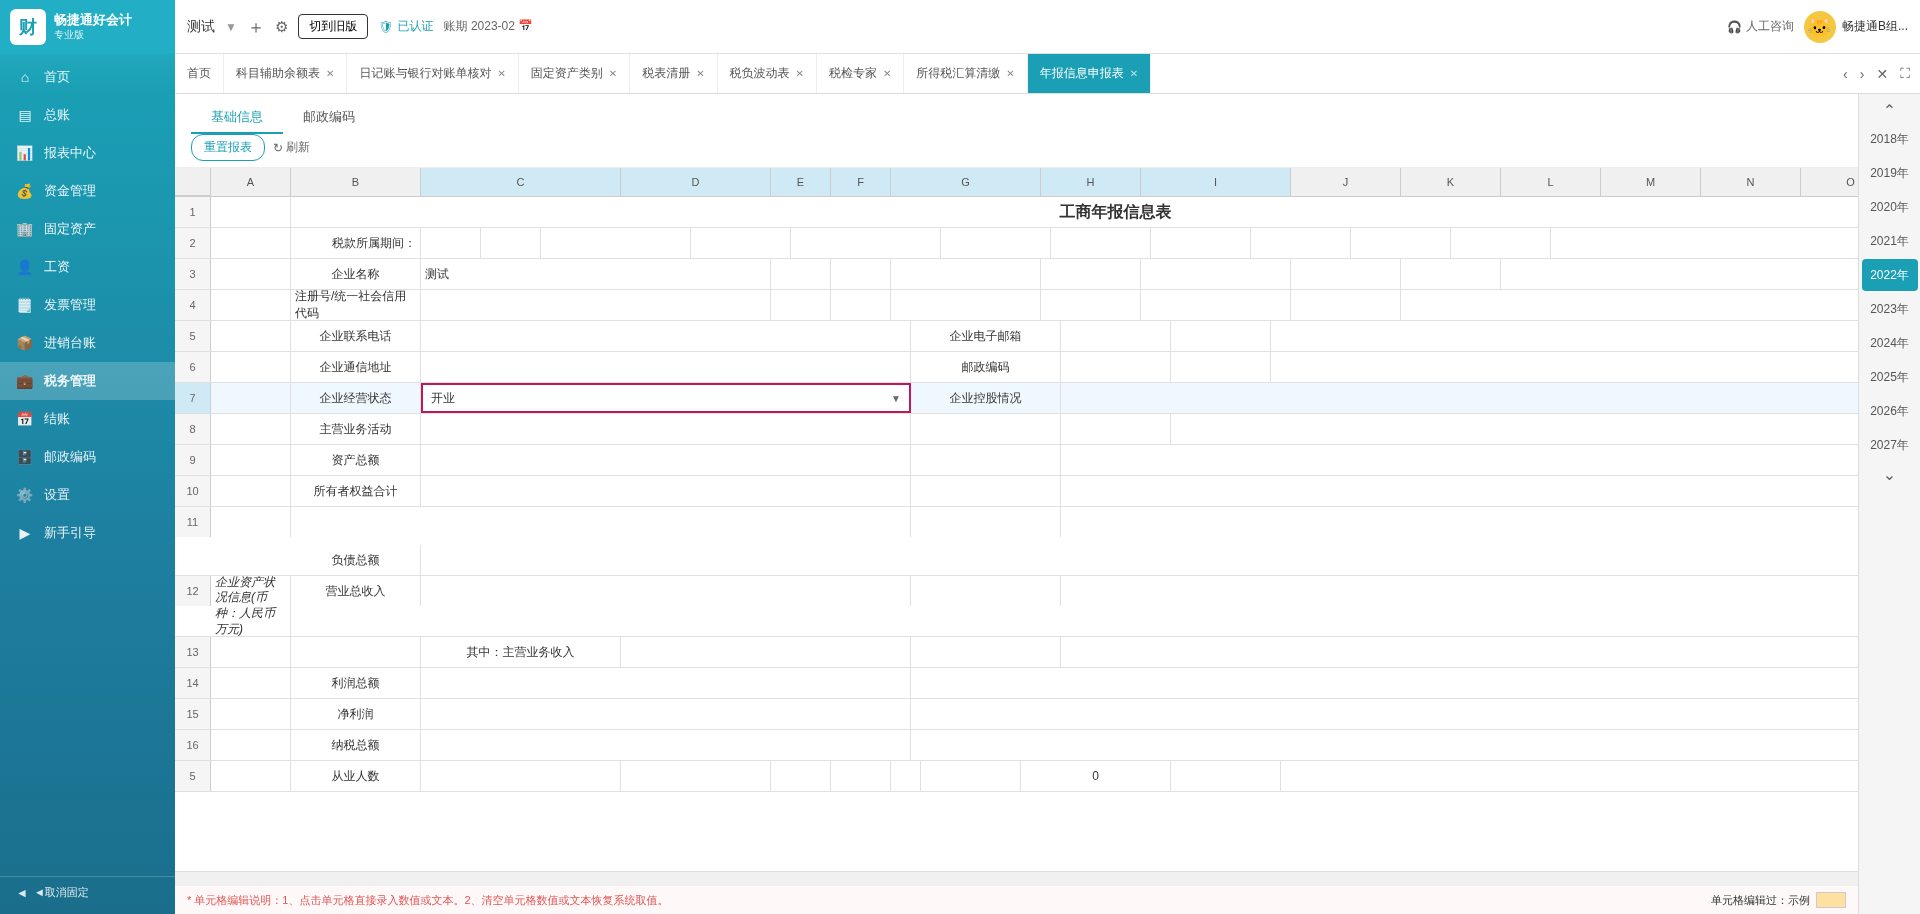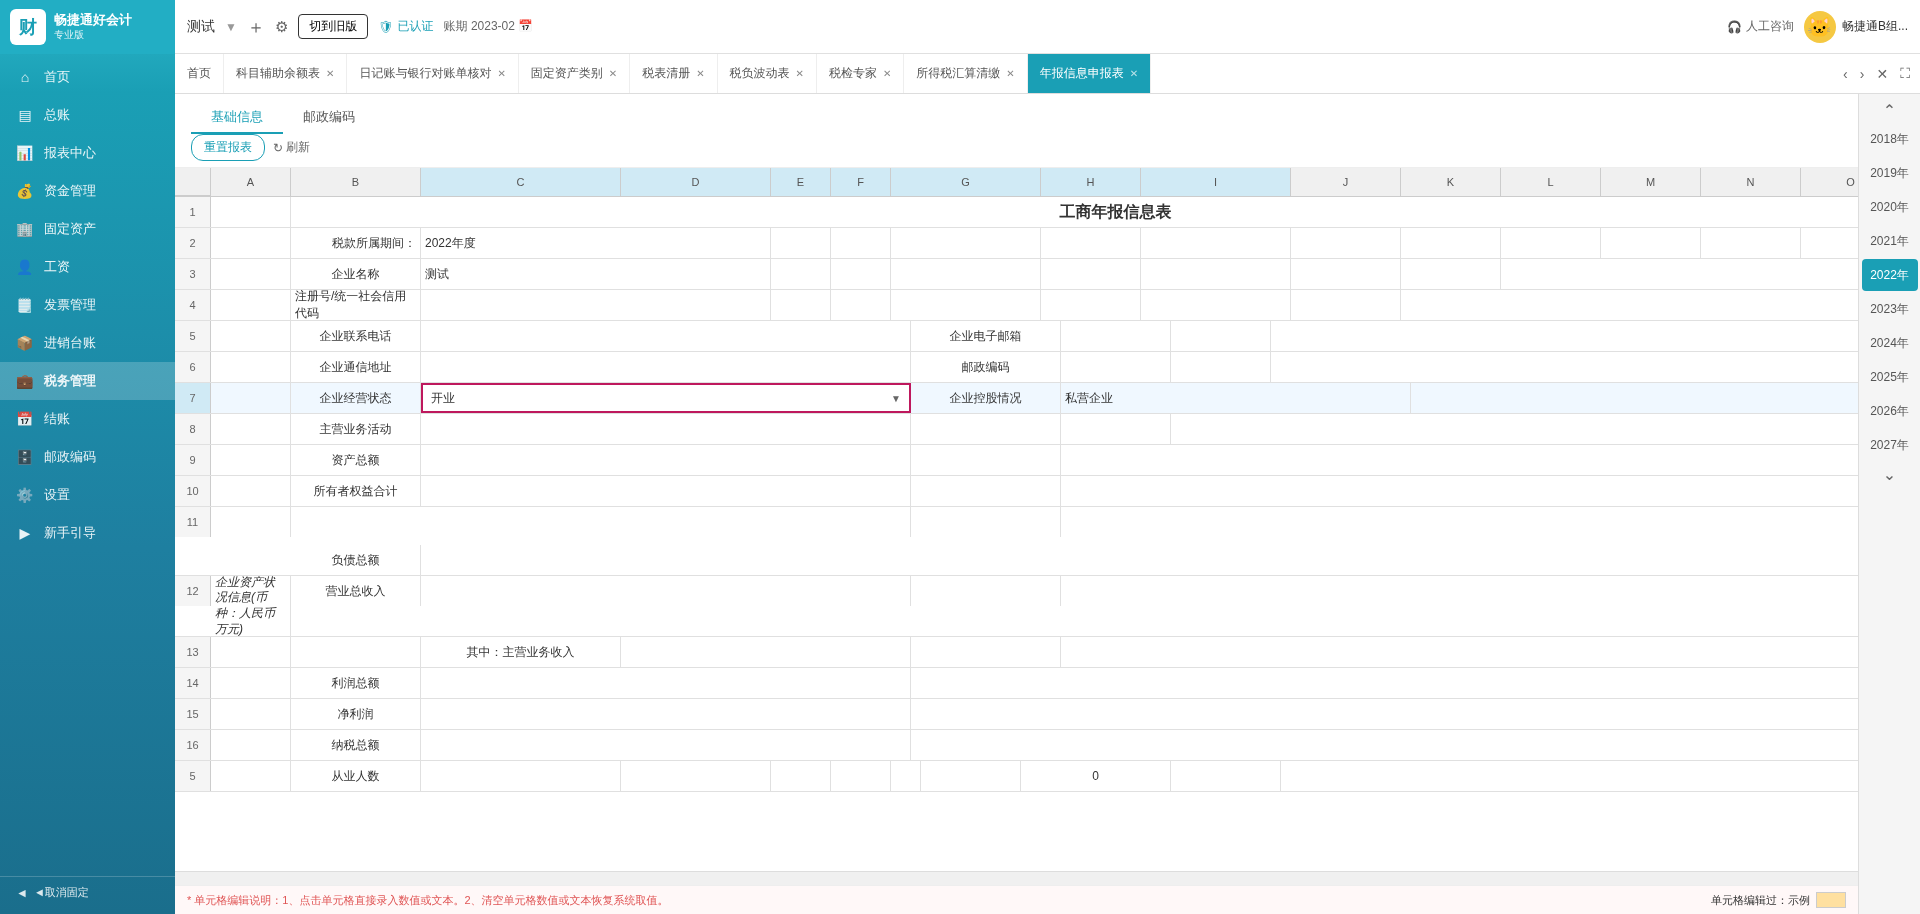--- a/index.html
+++ b/index.html
@@ -528,21 +528,20 @@
             <div class="cell" style="width:80px;"></div>
             <div class="cell merged-title" style="width:1650px; border-left:none;">
               <span>工商年报信息表</span>
             </div>
           </div>
 
           <div class="spreadsheet-row">
             <div class="row-num">2</div>
             <div class="cell" style="width:80px;"></div>
             <div class="cell" style="width:130px; justify-content:flex-end; padding-right:4px;">税款所属期间：</div>
-            <div class="cell" style="width:350px;">2022年度</div>
             <div class="cell" style="width:60px;"></div>
             <div class="cell" style="width:60px;"></div>
             <div class="cell" style="width:150px;"></div>
             <div class="cell" style="width:100px;"></div>
             <div class="cell" style="width:150px;"></div>
             <div class="cell" style="width:110px;"></div>
             <div class="cell" style="width:100px;"></div>
             <div class="cell" style="width:100px;"></div>
             <div class="cell" style="width:100px;"></div>
             <div class="cell" style="width:100px;"></div>
@@ -601,21 +600,20 @@
             <div class="row-num selected">7</div>
             <div class="cell" style="width:80px;"></div>
             <div class="cell center" style="width:130px;">企业经营状态</div>
             <div class="cell selected-active" style="width:490px; padding:0 8px;">
               <div class="cell-dropdown">
                 <span>开业</span>
                 <span class="cell-dropdown-arrow">▼</span>
               </div>
             </div>
             <div class="cell center" style="width:150px;">企业控股情况</div>
-            <div class="cell" style="width:350px;">私营企业</div>
           </div>
 
           <div class="spreadsheet-row">
             <div class="row-num">8</div>
             <div class="cell" style="width:80px;"></div>
             <div class="cell center" style="width:130px;">主营业务活动</div>
             <div class="cell" style="width:490px;"></div>
             <div class="cell" style="width:150px;"></div>
             <div class="cell" style="width:110px;"></div>
           </div>

